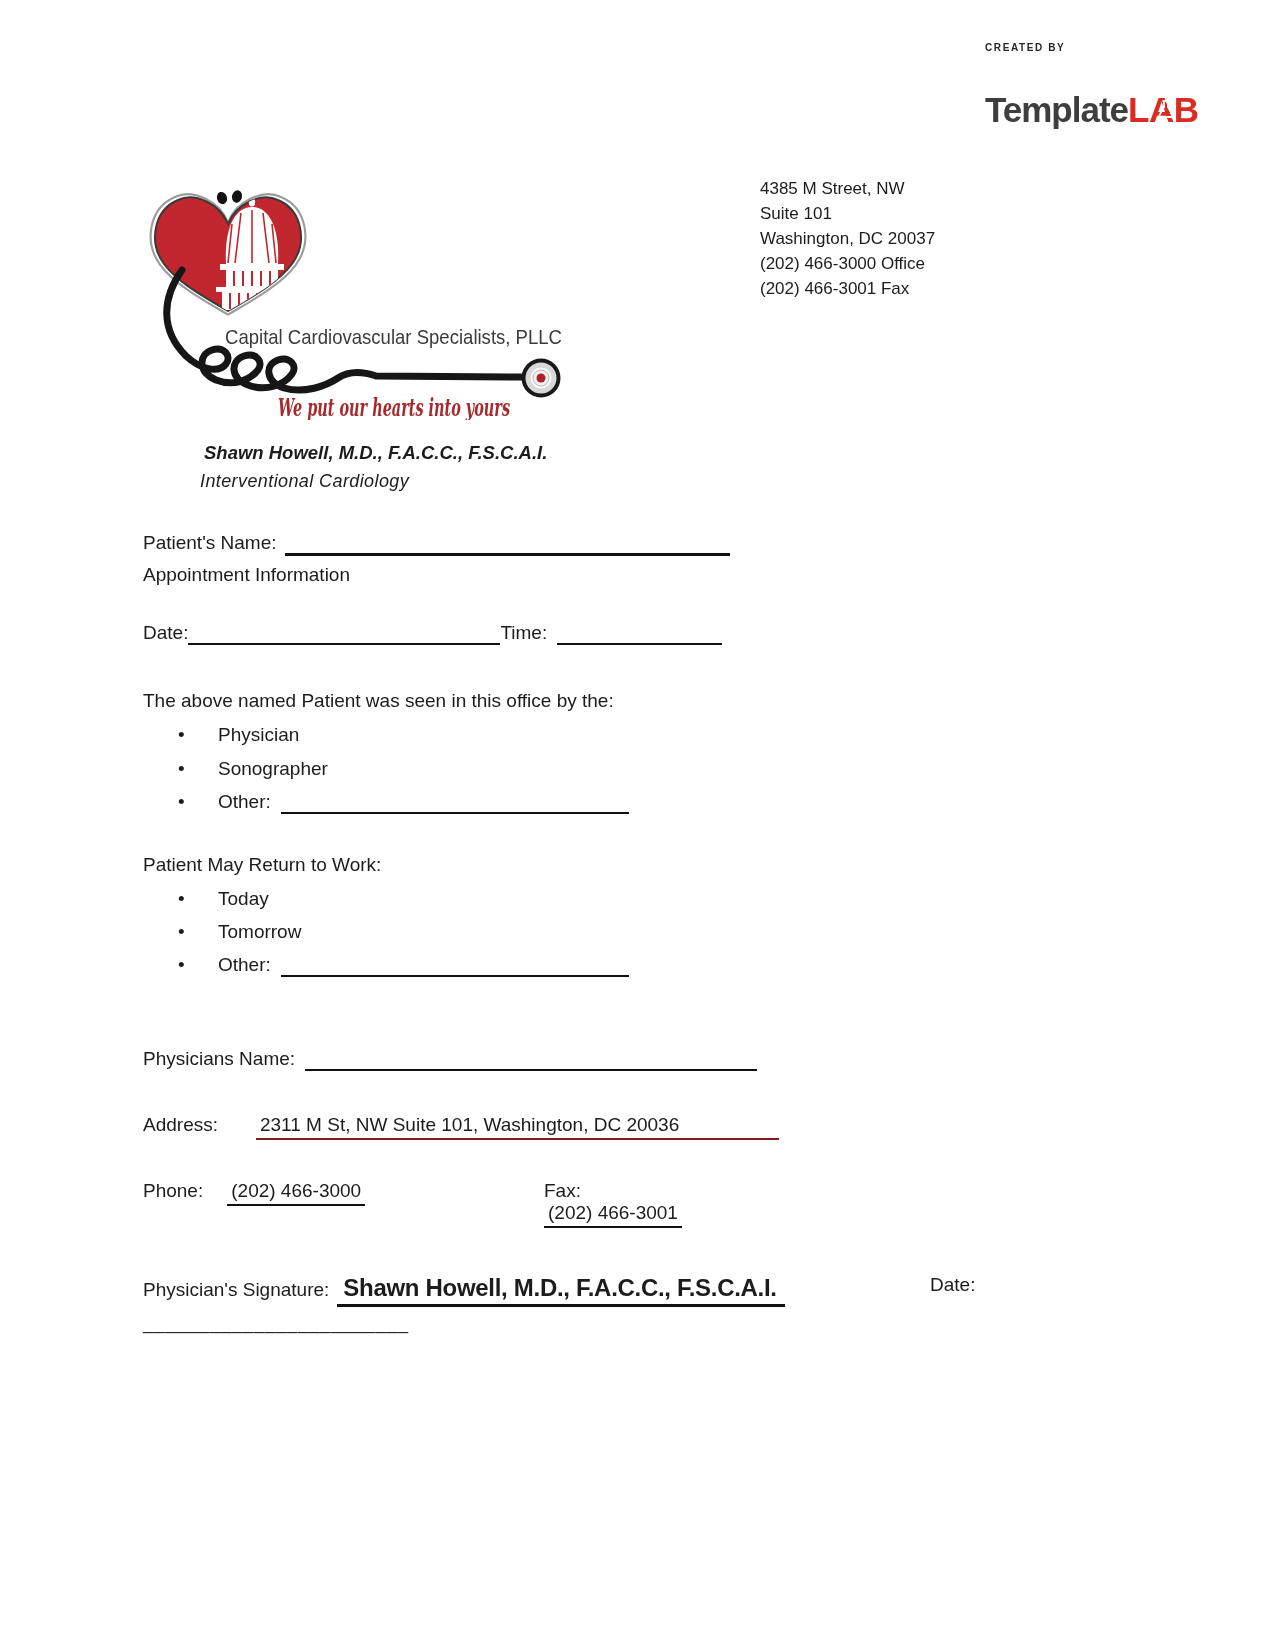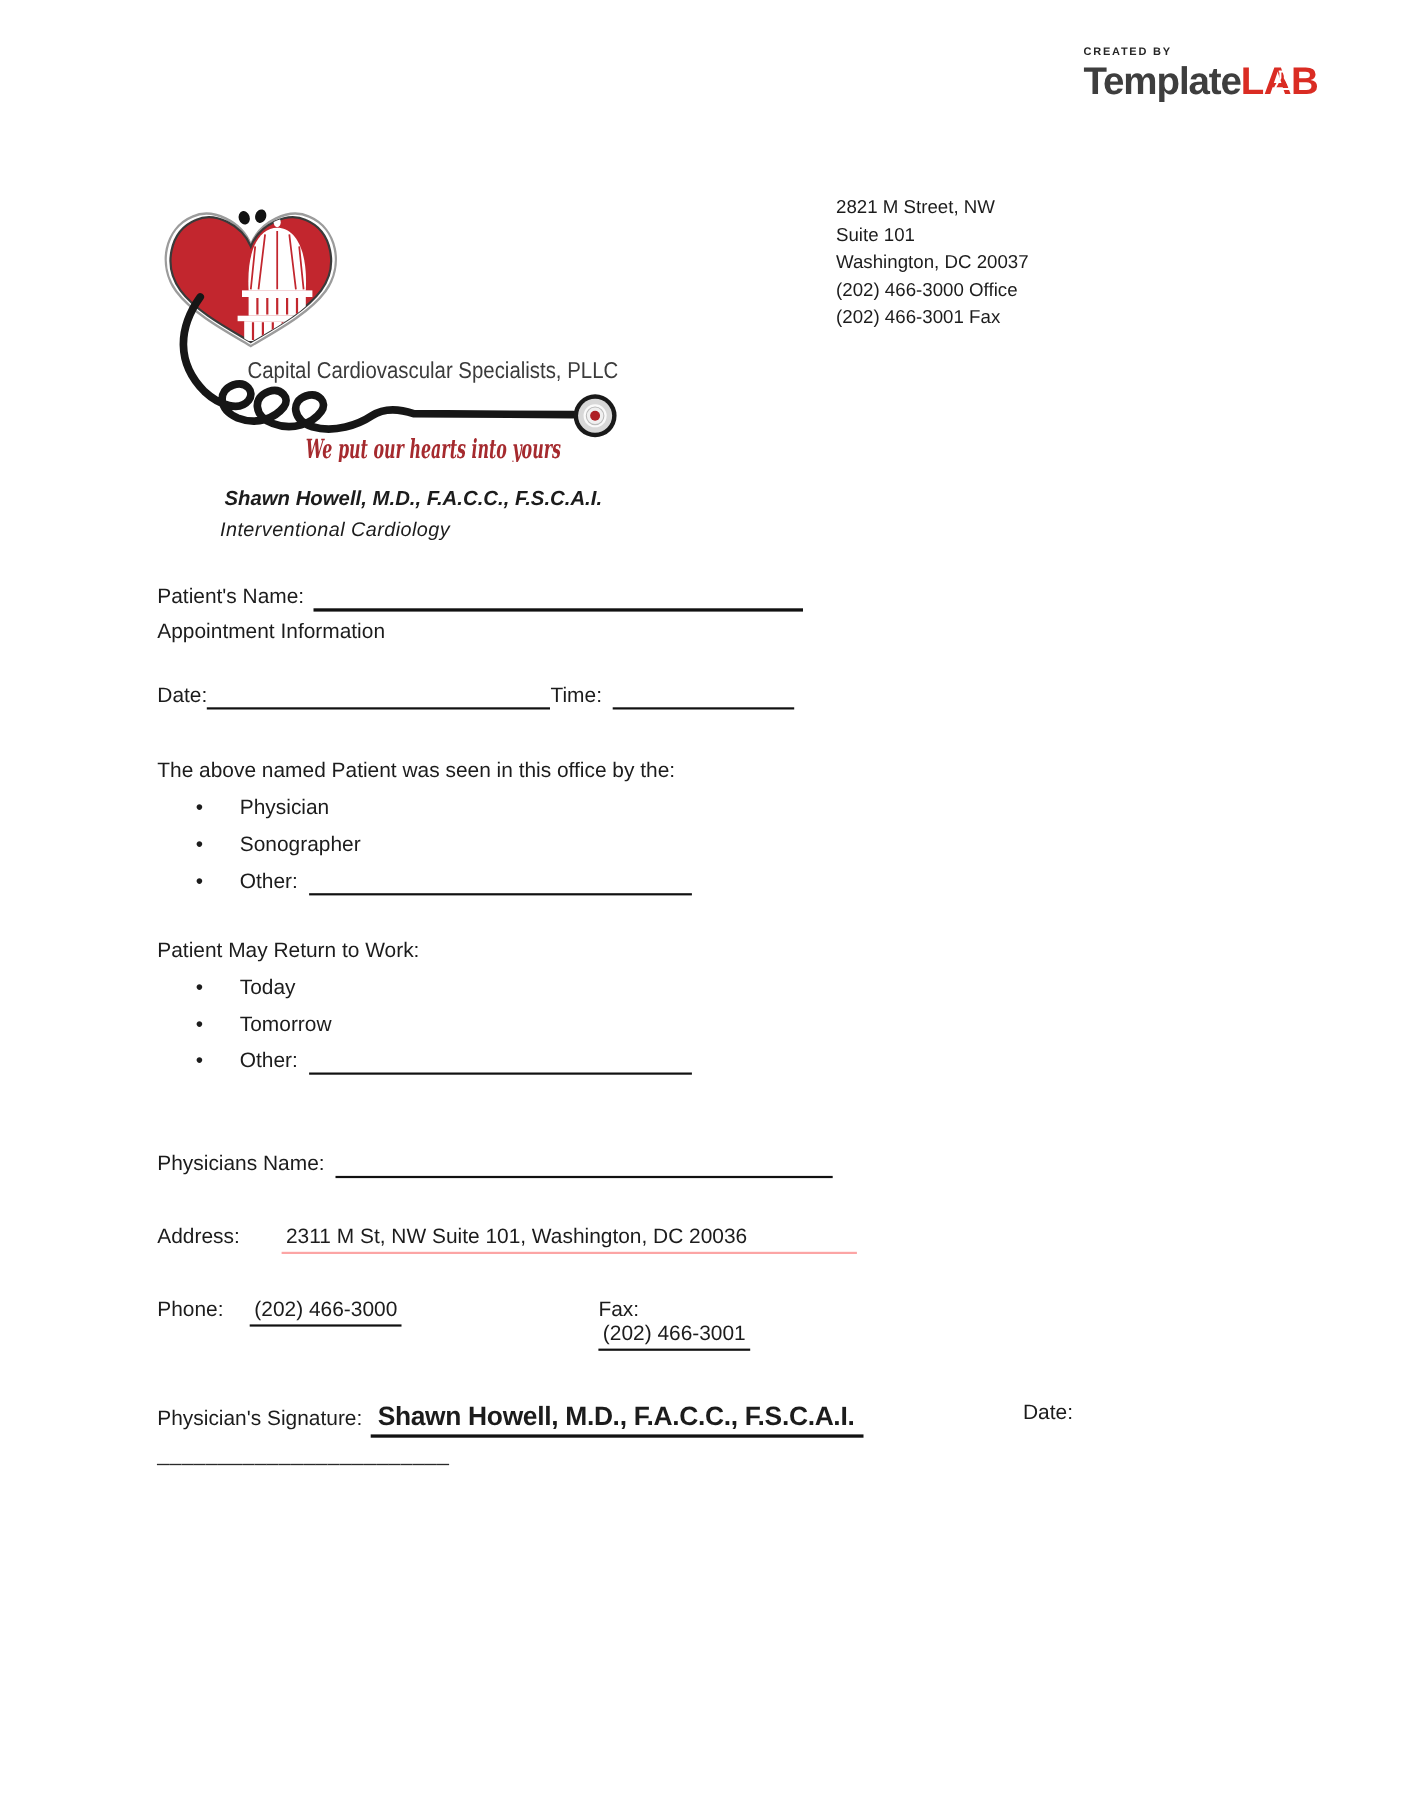--- a/index.html
+++ b/index.html
@@ -6,21 +6,21 @@
   .page {
     position:relative; width:1275px; height:1650px; background:#ffffff;
     font-family:"Liberation Sans", sans-serif; color:#1c1c1c; overflow:hidden;
   }
   .abs { position:absolute; }
 
   
   .brand { left:985px; top:42px; }
   .brand .created-by { font-size:10px; font-weight:bold; letter-spacing:1.6px; color:#262626; }
   .brand .brand-row { display:flex; align-items:baseline; margin-top:1px; }
-  .brand .brand-primary { font-size:35px; font-weight:bold; color:#3e3e3e; letter-spacing:-1px; }
+  .brand .brand-primary { font-size:35px; font-weight:bold; color:#3e3e3e; letter-spacing:-1px;margin-top:36px; }
   .brand .brand-accent { font-size:35px; font-weight:bold; color:#da2c23; letter-spacing:-0.5px; position:relative; }
   .brand .flask { position:absolute; left:30px; top:9px; pointer-events:none; }
 
   
   .logo-wrap { left:140px; top:166px; width:445px; height:254px; }
 
   
   .clinic-address { left:760px; top:176px; font-size:17px; line-height:25px; color:#1c1c1c; }
 
   
@@ -41,21 +41,21 @@
   .row-seenby { left:143px; top:690px; }
   .bullet-row { position:absolute; display:flex; align-items:baseline; font-size:19px; left:178px; }
   .bullet-dot { width:40px; font-size:19px; }
   .b1 { top:724px; } .b2 { top:758px; } .b3 { top:791px; }
   .b4 { top:888px; } .b5 { top:921px; } .b6 { top:954px; }
   .line-other { width:348px; margin-left:10px; }
   .row-return { left:143px; top:854px; }
   .row-physname { left:143px; top:1048px; }
   .line-physname { width:452px; margin-left:10px; }
   .row-address { left:143px; top:1114px;gap:32px; }
-  .addr-underlined { border-bottom:2px solid #fca5a5; padding:0 100px 2px 4px; margin-left:6px; }
+  .addr-underlined { border-bottom:2px solid #7f1d1d; padding:0 100px 2px 4px; margin-left:6px; }
   .row-phone { left:143px; top:1180px; }
   .value-underlined { border-bottom:2px solid #111; padding:0 4px 2px 4px; margin-left:24px; }
   .fax-group { position:absolute; left:377px; display:flex; align-items:baseline;flex-direction:column; }
   .row-signature { left:143px; top:1274px; }
   .sig-name { font-size:24px; font-weight:bold; letter-spacing:-0.3px;
               border-bottom:3px solid #111; padding:0 8px 2px 6px; margin-left:8px; }
   .date2 { position:absolute; left:787px; }
   .row-underscores { left:143px; top:1312px; font-size:19px; letter-spacing:0.5px; color:#2a2a2a; }
 </style>
 </head>
@@ -129,21 +129,21 @@
         <circle cx="401" cy="212" r="4.5" fill="#ae1e24"></circle>
       </g>
 
       <text x="85" y="178" font-family="Liberation Sans, sans-serif" font-size="21" fill="#3b3b3b" textLength="337" lengthAdjust="spacingAndGlyphs">Capital Cardiovascular Specialists, PLLC</text>
 
       <text x="138" y="250" font-family="DejaVu Serif, serif" font-style="italic" font-weight="600" font-size="24" fill="#a52a2e" textLength="232" lengthAdjust="spacingAndGlyphs">We put our hearts into yours</text>
     </svg>
   </div>
 
   <div class="abs clinic-address">
-    <div>2821 M Street, NW</div>
+    <div>4385 M Street, NW</div>
     <div>Suite 101</div>
     <div>Washington, DC 20037</div>
     <div>(202) 466-3000 Office</div>
     <div>(202) 466-3001 Fax</div>
   </div>
 
   <div class="abs physician-name">Shawn Howell, M.D., F.A.C.C., F.S.C.A.I.</div>
   <div class="abs physician-specialty">Interventional Cardiology</div>
 
   <div class="row row-patient">

